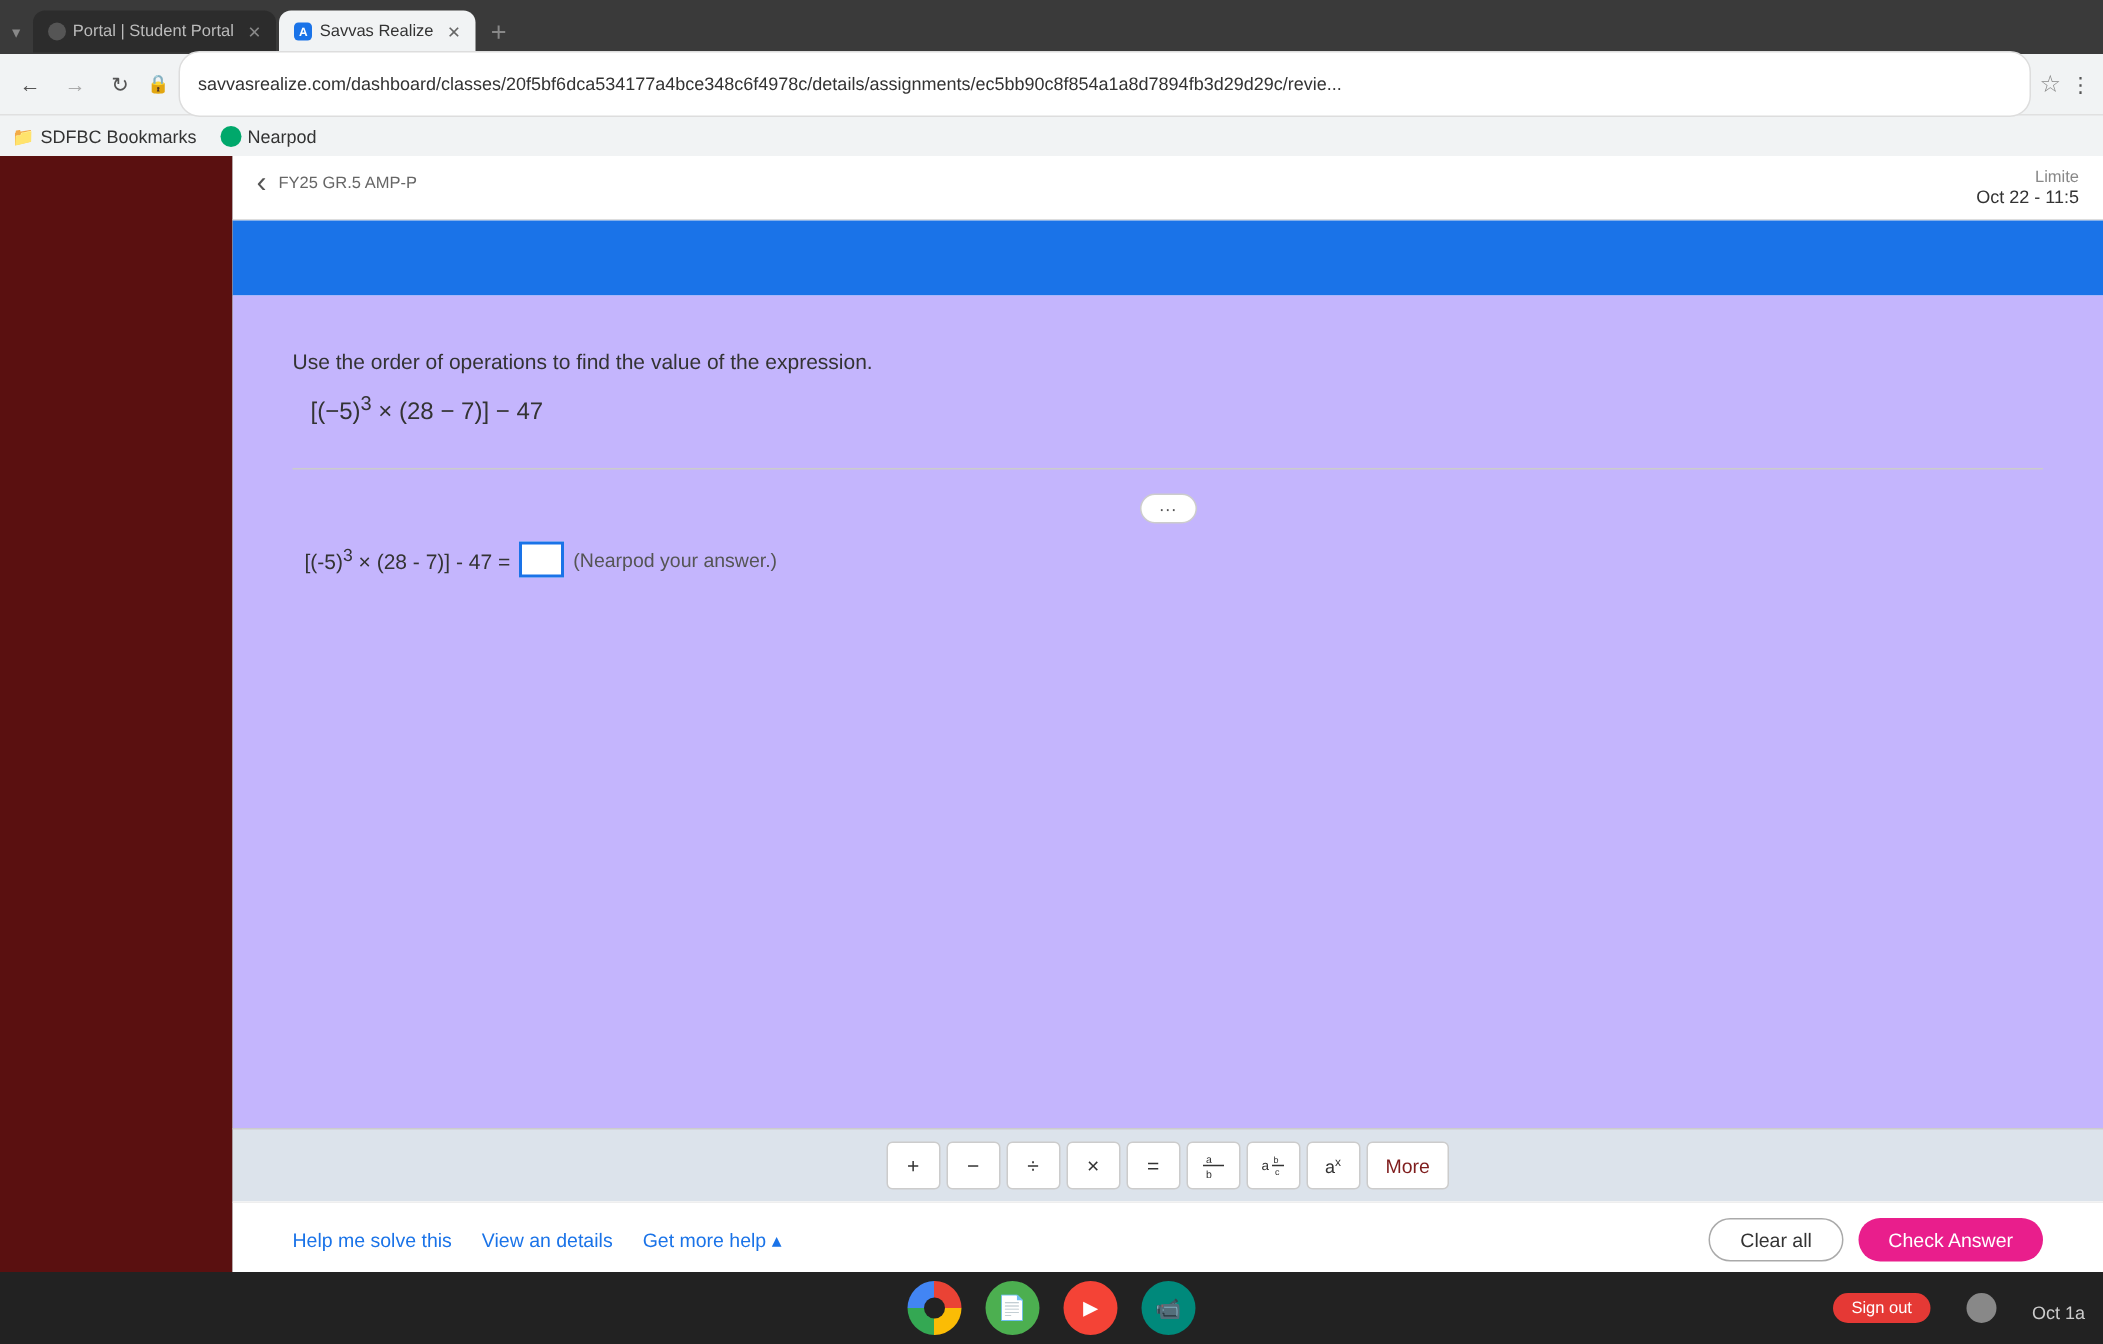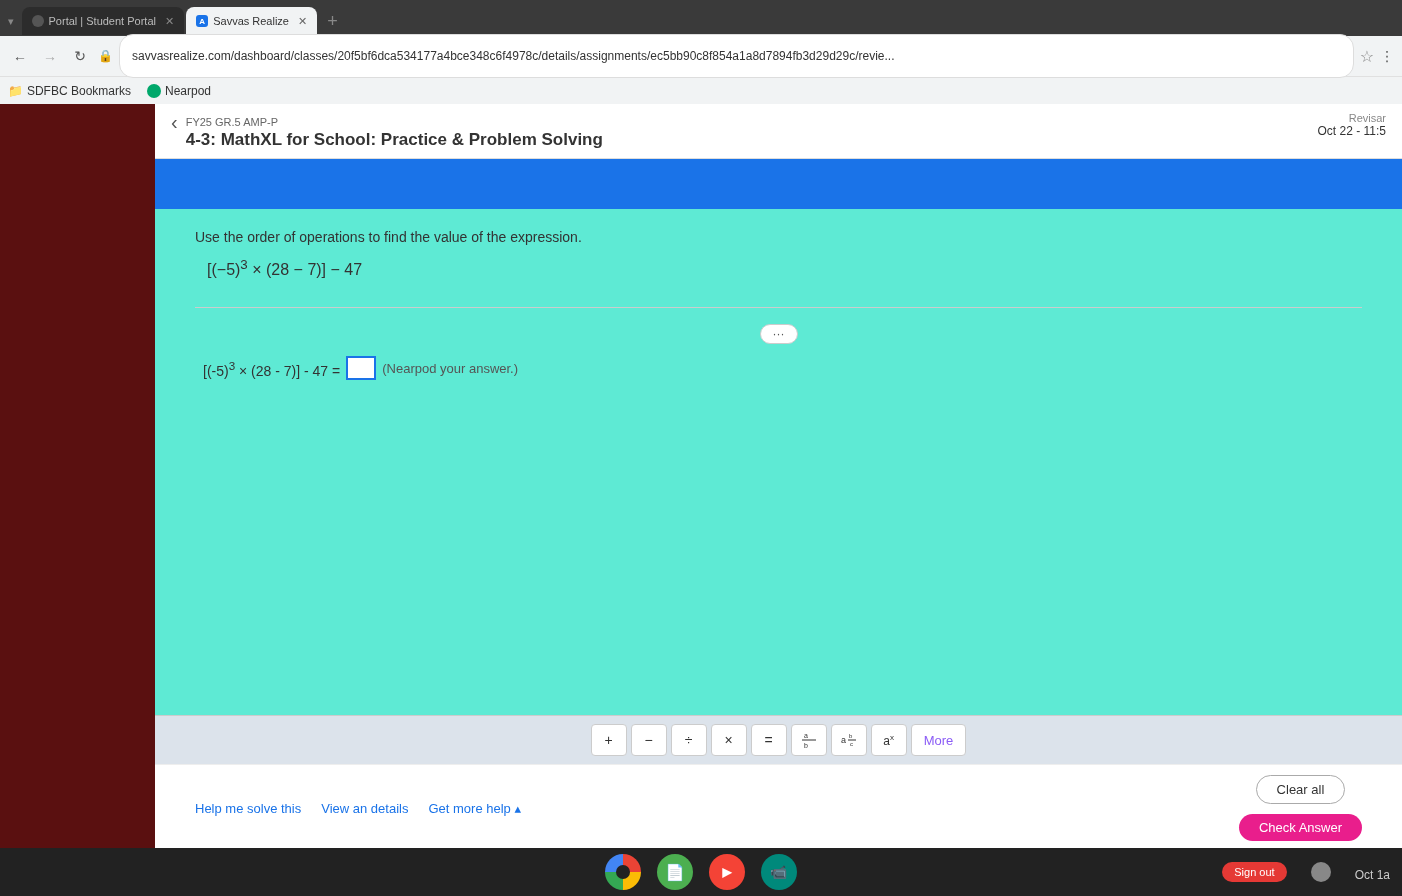--- a/index.html
+++ b/index.html
@@ -55,32 +55,31 @@
 
   <div style="width:155px; background:#5a1010; flex-shrink:0; position:relative; z-index:0;"></div>
 
   <div style="flex:1; background:white; display:flex; flex-direction:column; overflow:hidden; position:relative; z-index:1;">
 
     <div style="background:white; padding:8px 16px; display:flex; align-items:flex-start; justify-content:space-between; border-bottom:1px solid #ddd;">
       <div style="display:flex; align-items:flex-start; gap:8px;">
         <span style="font-size:20px; color:#555; cursor:pointer; line-height:1;">‹</span>
         <div>
           <span style="font-size:11px; color:#666;">FY25 GR.5 AMP-P</span>
-          <div style="font-size:17px; font-weight:bold; color:#333;">4-3: MathXL for School: Practice &amp; Problem Solving</div>
         </div>
       </div>
       <div style="text-align:right; font-size:12px; color:#333;">
-        <div style="color:#888; font-size:11px;">Revisar</div>
+        <div style="color:#888; font-size:11px;">Limite</div>
         <div>Oct 22 - 11:5</div>
       </div>
     </div>
 
     <div style="background:#1a73e8; height:50px; width:100%;"></div>
 
-    <div style="background:#5eead4; padding:20px 40px; flex:1; overflow-y:auto;">
+    <div style="background:#c4b5fd; padding:36px 40px; flex:1; overflow-y:auto;">
 
       <p style="font-size:14px; color:#333; margin-bottom:12px;">Use the order of operations to find the value of the expression.</p>
 
       <div style="font-size:16px; color:#333; margin-bottom:28px; margin-left:12px;">
         <span>[</span><span>(−5)</span><sup>3</sup><span> × (28 − 7)] − 47</span>
       </div>
 
       <hr style="border:none; border-top:1px solid #ccc; margin:16px 0;">
 
       <div style="display:flex; justify-content:center; margin-bottom:12px;">
@@ -112,30 +111,30 @@
       </button>
       <button style="background:white; border:1px solid #ccc; border-radius:4px; width:36px; height:32px; cursor:pointer; font-size:10px; color:#333;">
         <svg width="20" height="20" viewBox="0 0 20 20" fill="none">
           <text x="2" y="14" font-size="9" fill="#333">a</text>
           <text x="10" y="9" font-size="6" fill="#333">b</text>
           <line x1="9" y1="11" x2="17" y2="11" stroke="#333" stroke-width="1"></line>
           <text x="11" y="17" font-size="6" fill="#333">c</text>
         </svg>
       </button>
       <button style="background:white; border:1px solid #ccc; border-radius:4px; width:36px; height:32px; cursor:pointer; font-size:12px; color:#333;">a<sup style="font-size:8px;">x</sup></button>
-      <button style="background:white; border:1px solid #ccc; border-radius:4px; padding:0 12px; height:32px; cursor:pointer; font-size:13px; color:#8b5cf6;">More</button>
+      <button style="background:white; border:1px solid #ccc; border-radius:4px; padding:0 12px; height:32px; cursor:pointer; font-size:13px; color:#7f1d1d;">More</button>
     </div>
 
     <div style="background:white; padding:10px 40px; display:flex; align-items:center; justify-content:space-between; border-top:1px solid #eee;">
       <div style="display:flex; gap:20px;">
         <a style="color:#1a73e8; font-size:13px; cursor:pointer; text-decoration:none;">Help me solve this</a>
         <a style="color:#1a73e8; font-size:13px; cursor:pointer; text-decoration:none;">View an details</a>
         <a style="color:#1a73e8; font-size:13px; cursor:pointer; text-decoration:none;">Get more help ▴</a>
       </div>
-      <div style="display:flex; align-items:center; gap:10px;flex-direction:column;">
+      <div style="display:flex; gap:10px;">
         <button style="background:white; border:1px solid #aaa; border-radius:20px; padding:6px 20px; font-size:13px; color:#333; cursor:pointer;">Clear all</button>
         <button style="background:#e91e8c; border:none; border-radius:20px; padding:6px 20px; font-size:13px; color:white; cursor:pointer;">Check Answer</button>
       </div>
     </div>
 
     <div style="background:white; padding:8px 40px; display:flex; align-items:center; justify-content:space-between; border-top:1px solid #eee;">
       <button style="border:1px solid #1a73e8; background:white; color:#1a73e8; border-radius:4px; padding:4px 16px; font-size:13px; cursor:pointer;">Revisar Progreso</button>
 
       <div style="display:flex; align-items:center; gap:8px; font-size:13px; color:#333;">
         <span>Pregunta</span>

